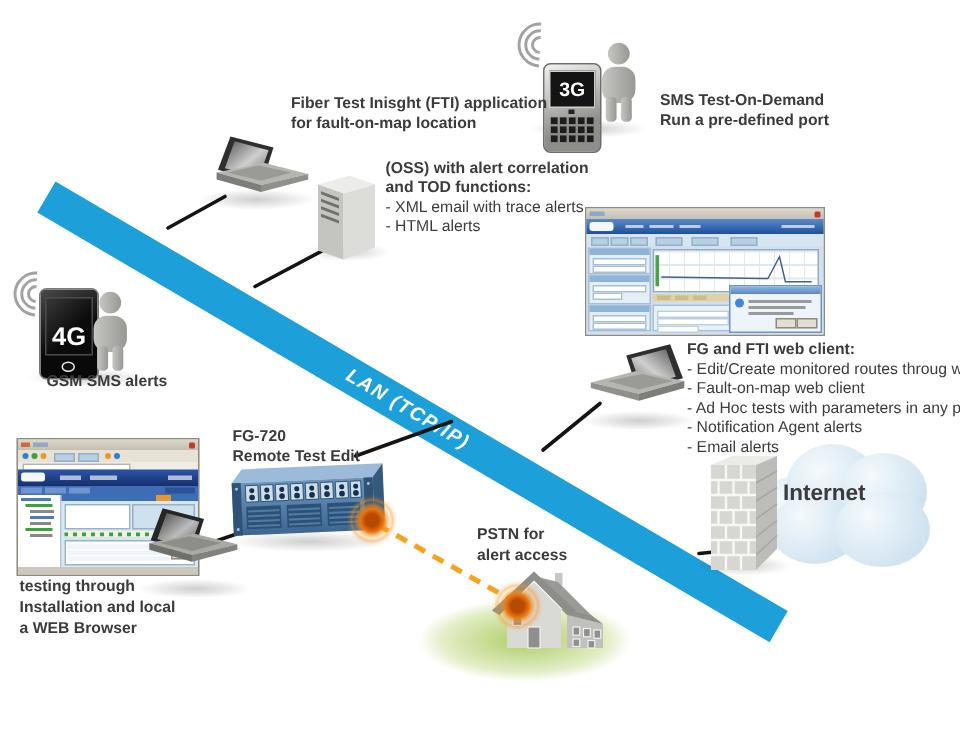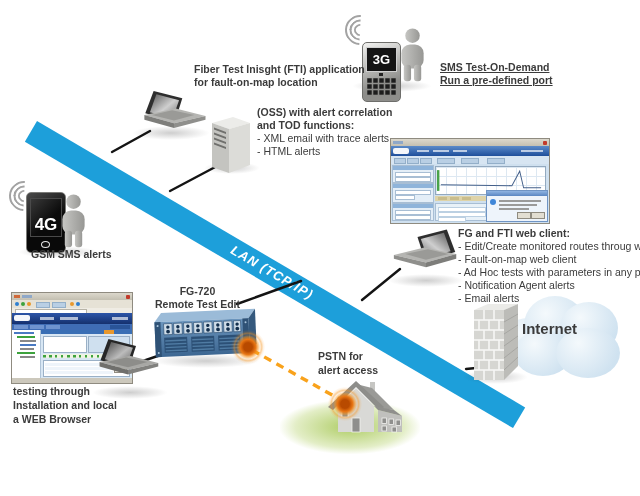--- a/index.html
+++ b/index.html
@@ -5,23 +5,23 @@
   html,body{margin:0;padding:0;background:#fff;}
   .canvas{position:relative;width:640px;height:496px;background:#fff;overflow:hidden;
           font-family:"Liberation Sans",sans-serif;color:#3b3b3b;}
 
   
   .lbl{position:absolute;font-size:10.5px;font-weight:bold;line-height:13px;
        color:#3b3b3b;white-space:nowrap;z-index:8;}
   .lbl .reg{font-weight:normal;}
   .lbl-fti{left:194px;top:63px;}
   .lbl-oss{left:257px;top:106px;}
-  .lbl-sms{left:440px;top:61px;text-decoration:underline;}
+  .lbl-sms{left:440px;top:61px;}
   .lbl-gsm{left:31px;top:248px;}
-  .lbl-fg{left:155px;top:285px;text-align:center;}
+  .lbl-fg{left:155px;top:285px;}
   .lbl-web{left:458px;top:227px;}
   .lbl-inst{left:13px;top:384px;line-height:14px;}
   .lbl-pstn{left:318px;top:350px;line-height:13.5px;}
   .lbl-net{left:522px;top:322px;font-size:15px;}
 
   
   .lan-band{position:absolute;left:37px;top:121px;width:566px;height:24px;
             background:#1d9fda;transform:rotate(30.4deg);transform-origin:0 0;z-index:1;}
   .lan-band span{position:absolute;left:233px;top:4px;color:#fff;font-size:13px;
             font-weight:bold;font-style:italic;letter-spacing:1px;}

